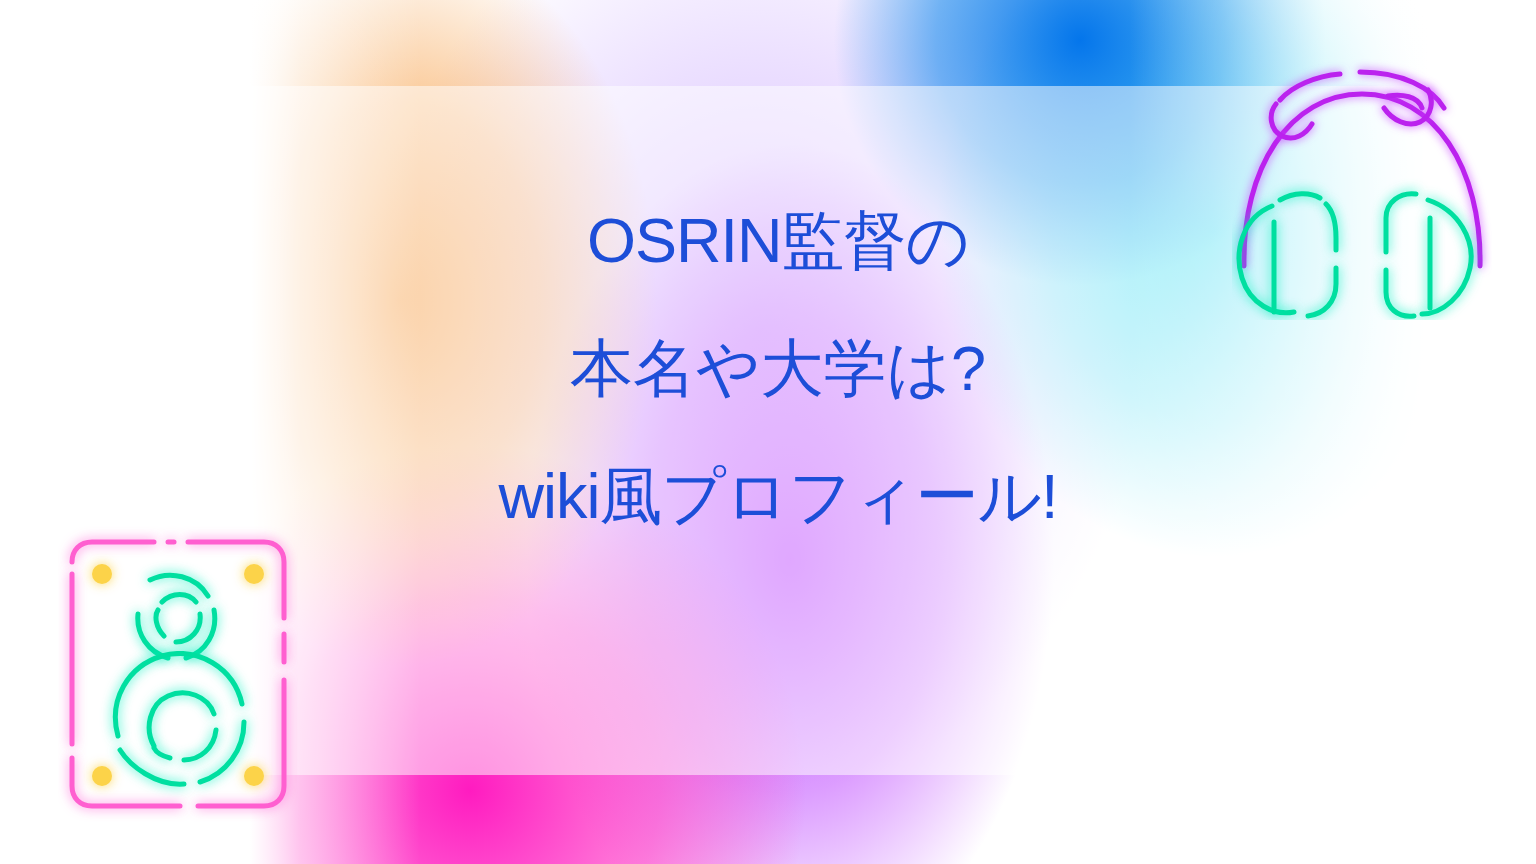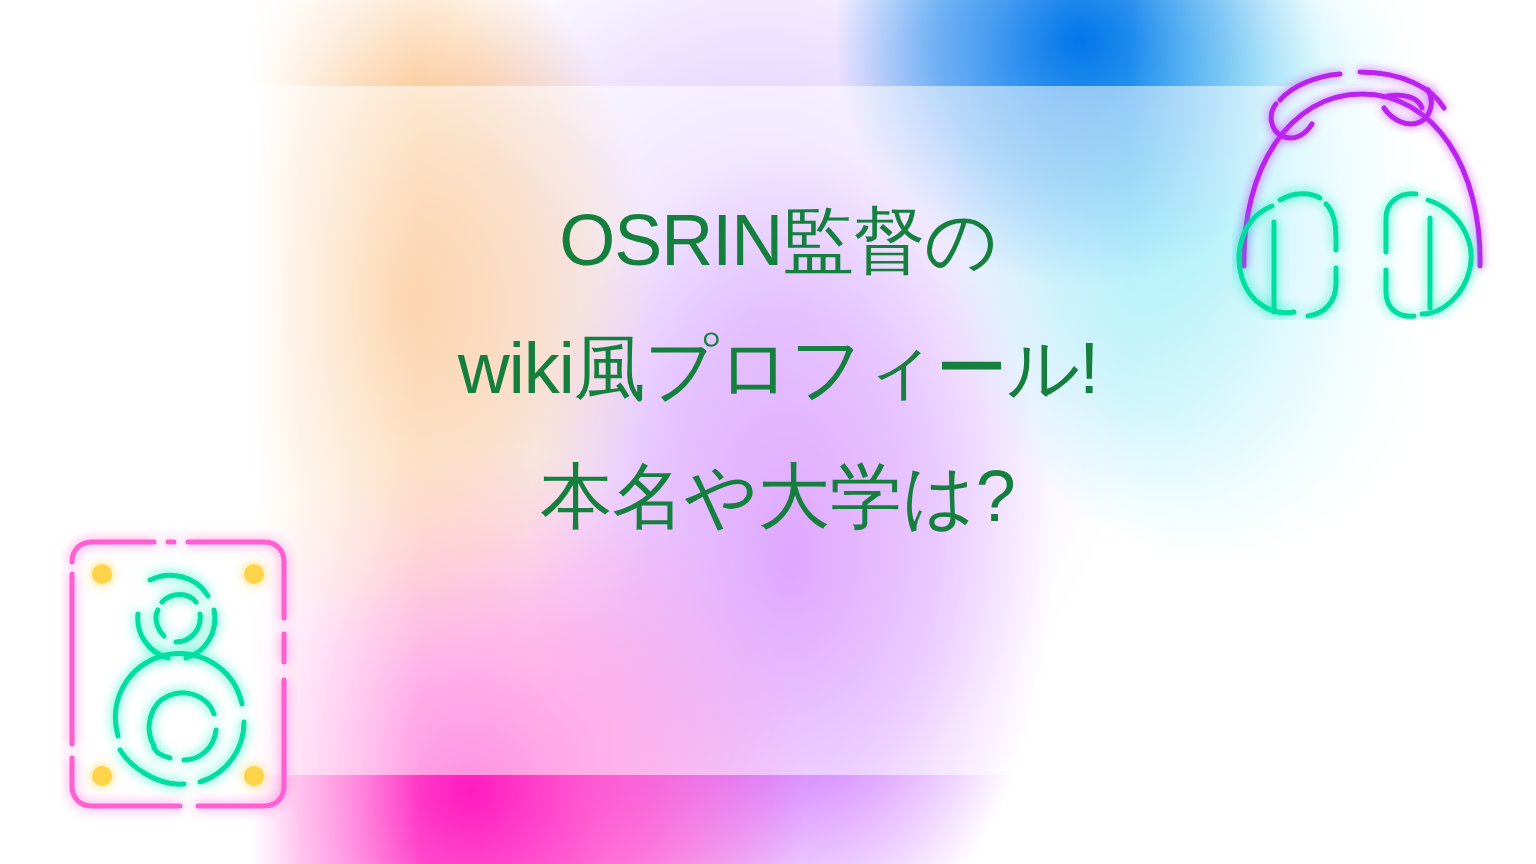--- a/index.html
+++ b/index.html
@@ -72,22 +72,22 @@
   .title-block {
     position: absolute;
     left: 0;
     top: 176px;
     width: 1536px;
     text-align: center;
     z-index: 6;
   }
   .title-line {
     display: block;
-    color: #15803d;
-    font-size: 72px;
+    color: #1d4ed8;
+    font-size: 63px;
     line-height: 128px;
     font-weight: 400;
     letter-spacing: 0px;
     white-space: nowrap;
     margin-left: 20px;
   }
   .title-line.lat { letter-spacing: -1px; }
 
   
   .icon-headphones {
@@ -185,17 +185,17 @@
       <path class="neon-teal" d="M126 266 C 98 268, 72 248, 62 232"></path>
 
       <path class="neon-teal" d="M96 228 C 86 210, 92 186, 110 178 C 128 170, 150 178, 156 196"></path>
       <path class="neon-teal" d="M158 212 C 156 230, 142 242, 126 242"></path>
       <path class="neon-teal" d="M112 240 C 104 238, 98 234, 96 230"></path>
     </svg>
   </div>
 
   <div class="title-block">
     <span class="title-line lat">OSRIN監督の</span>
+    <span class="title-line">本名や大学は?</span>
     <span class="title-line lat">wiki風プロフィール!</span>
-    <span class="title-line">本名や大学は?</span>
   </div>
 
 </div>
 
 </body></html>

